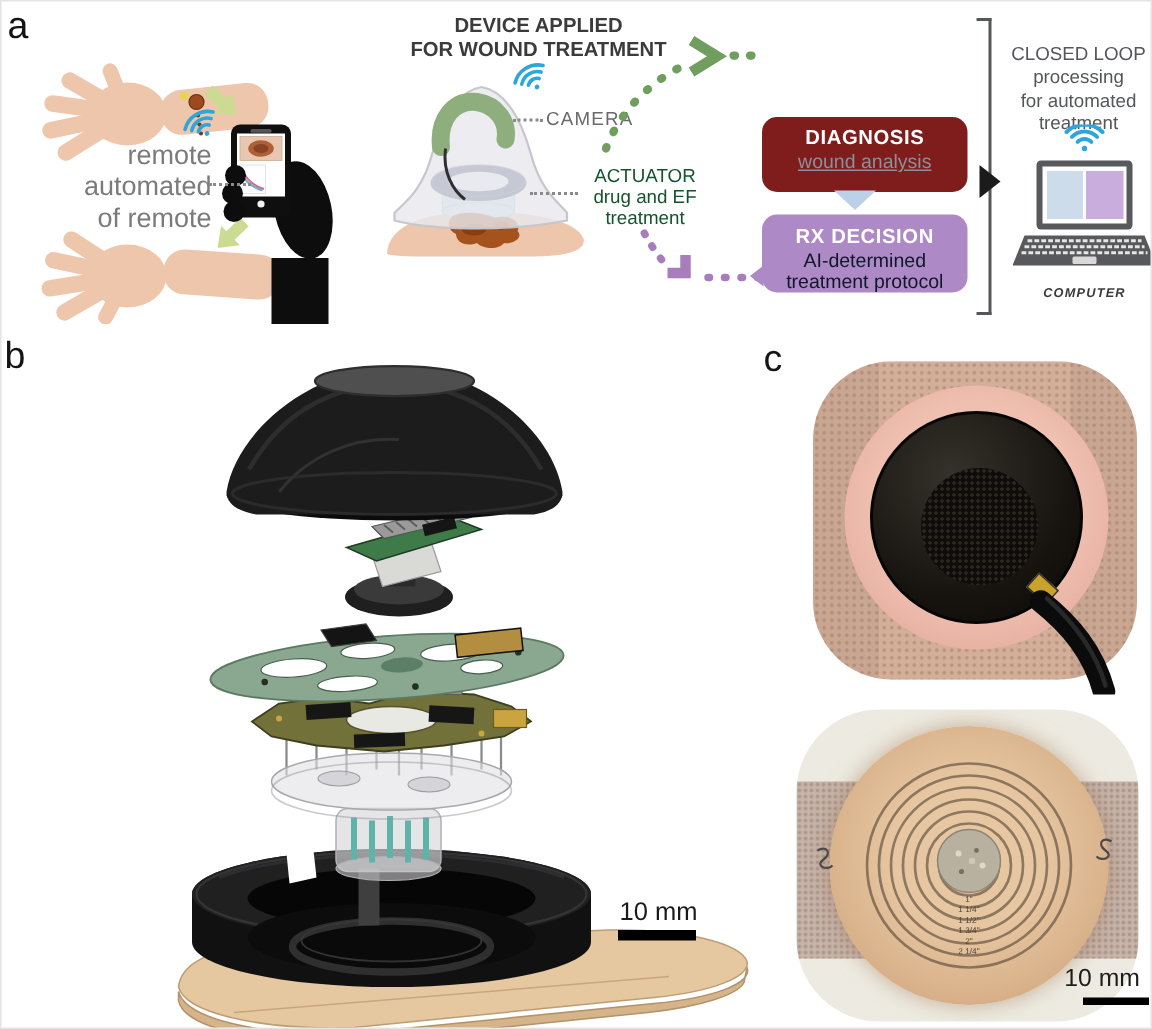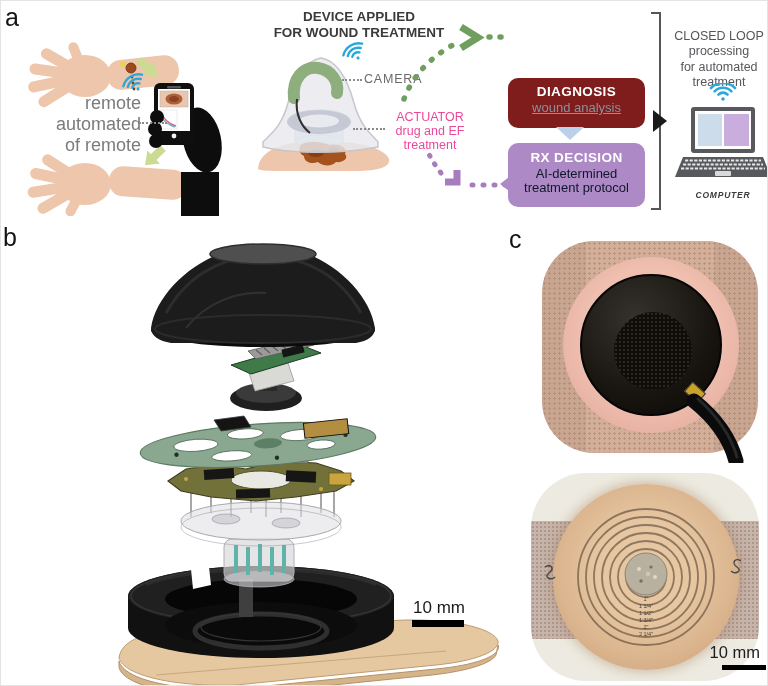--- a/index.html
+++ b/index.html
@@ -20,21 +20,21 @@
   .bracket{width:10px;height:198px;border-top:2.5px solid #55565a;border-right:2.5px solid #55565a;
            border-bottom:2.5px solid #55565a;box-sizing:border-box;}
   .tri-right{width:0;height:0;border-top:11px solid transparent;border-bottom:11px solid transparent;
              border-left:14px solid #1b1b1b;}
   .closed-loop{width:104px;text-align:center;font-size:12.5px;font-weight:500;color:#55565a;line-height:1.22;}
   .computer-label{width:96px;text-align:center;font-size:8.5px;font-style:italic;font-weight:600;
                   letter-spacing:.8px;color:#3b3b3b;}
   .remote-text{width:96px;text-align:right;font-size:18px;line-height:1.18;color:#7b7b7b;}
   .device-title{width:216px;text-align:center;font-size:13.5px;font-weight:bold;color:#3b3b3b;line-height:1.15;}
   .camera-label{font-size:12.5px;letter-spacing:.8px;color:#6a6a6a;}
-  .actuator-text{width:90px;text-align:center;font-size:12.5px;color:#ec4899;line-height:1.12;}
+  .actuator-text{width:90px;text-align:center;font-size:12.5px;color:#14532d;line-height:1.12;}
   
   .patch{left:8px;top:8px;width:216px;height:212px;border-radius:52px;background:#c9a692;overflow:hidden;}
   .patch-tex{left:0;top:0;width:100%;height:100%;
      background-image:radial-gradient(circle,rgba(148,108,86,.38) 1px,rgba(0,0,0,0) 1.4px);
      background-size:5px 5px;}
   .patch-band{left:44px;top:0;width:128px;height:212px;background:rgba(218,182,160,.55);}
   .pink-ring{left:29px;top:24px;width:176px;height:176px;border-radius:50%;
      background:radial-gradient(circle at 50% 45%,#efbfb0 52%,#dfa396 100%);}
   .black-device{left:46px;top:41px;width:142px;height:142px;border-radius:50%;border:2px solid #050505;
      background:radial-gradient(circle at 38% 30%,#35312b 0%,#17140f 62%,#0b0907 100%);box-sizing:border-box;}
@@ -212,21 +212,21 @@
     </g>
   </svg>
 
 
   <div class="abs flow-box" style="left: 507px; top: 77px; height: 50px; padding-top: 6px; background-color: #7f1d1d;">
     <div class="flow-title">DIAGNOSIS</div>
     <div class="flow-sub" style="color: rgb(139, 144, 154); text-decoration: underline;">wound analysis</div>
     <div class="tail-down" style="border-top-color: rgb(187, 209, 233);"></div>
   </div>
 
-  <div class="abs flow-box" style="left: 507px; top: 142px; height: 64px; padding: 7px 4px 0px; background-color: rgb(173, 137, 198);">
+  <div class="abs flow-box" style="left: 507px; top: 142px; height: 52px; padding: 7px 4px 0px; background-color: rgb(173, 137, 198);">
     <div class="flow-title">RX DECISION</div>
     <div class="flow-sub" style="color: #0f172a;">AI-determined treatment protocol</div>
     <div class="tail-left" style="border-right-color: rgb(173, 137, 198);"></div>
   </div>
 
   <div class="abs bracket" style="left:650px;top:11px;"></div>
   <div class="abs tri-right" style="left:652px;top:109px;"></div>
 
   <div class="abs closed-loop" style="left:666px;top:28px;">
     <div>CLOSED LOOP</div>

